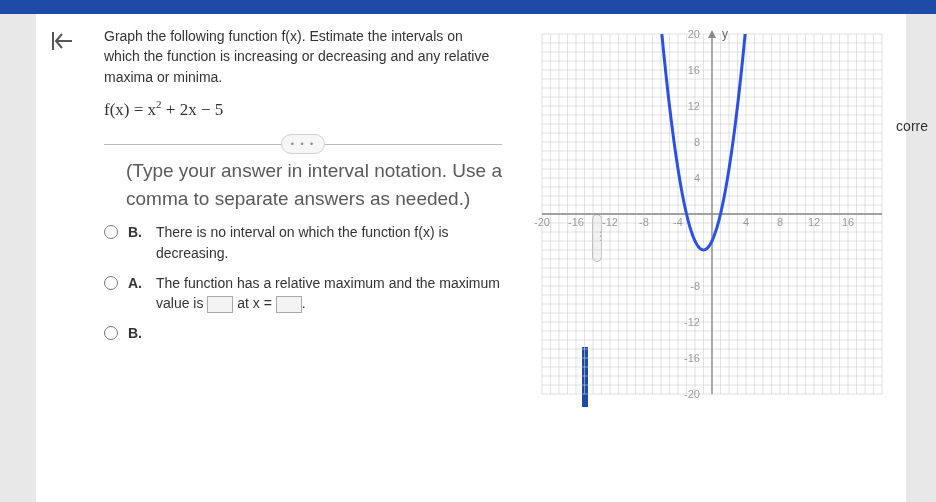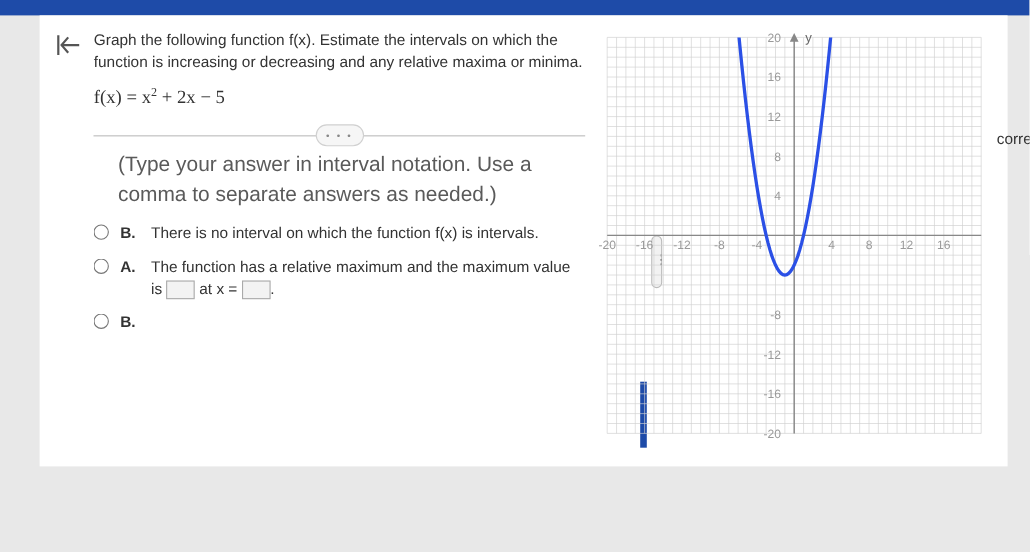--- a/index.html
+++ b/index.html
@@ -1,18 +1,18 @@
 <!DOCTYPE html>
 <html><head>
 <meta charset="utf-8">
 <style>
 *{box-sizing:border-box;margin:0;padding:0}
 body{font-family:Arial,Helvetica,sans-serif;font-size:14px;color:#333;background:#e8e8e8;width:936px;height:502px;overflow:hidden}
 .top-bar{background:#1e4ba8;height:14px}
-.page{background:#fff;margin:0 20px 0 36px;padding:10px 14px 10px 14px;display:flex;gap:10px;height:410px;position:relative}
+.page{background:#fff;margin:0 30px 0 36px;padding:10px 14px 10px 14px;display:flex;gap:30px;height:488px;position:relative}
 .nav-col{width:26px;padding-top:6px}
 .nav-col svg{stroke:#555;stroke-width:2;fill:none}
 .left{width:460px;padding-top:2px;line-height:1.45}
 .right{flex:1;position:relative}
 .eq{font-family:'Times New Roman',serif;font-size:17px;margin:10px 0 2px}
 .eq sup{font-size:11px}
 .divider{border:none;border-top:1px solid #bbb;margin:22px 0 8px;position:relative}
 .more-btn{position:absolute;left:50%;top:-10px;transform:translateX(-50%);width:44px;height:20px;border:1px solid #d0d0d0;border-radius:10px;background:#f6f6f6;cursor:pointer}
 .more-btn::before{content:"• • •";font-size:9px;letter-spacing:2px;color:#888;position:relative;top:-2px}
 .hint{color:#5a5a5a;font-size:19px;margin:12px 0 10px 22px}
@@ -51,21 +51,21 @@
     <div style="position:relative">
       <hr class="divider">
       <button class="more-btn"></button>
     </div>
 
     <div class="hint">(Type your answer in interval notation. Use a comma to separate answers as needed.)</div>
 
     <div class="opt">
       <input type="radio" style="">
       <span class="lbl">B.</span>
-      <span class="txt">There is no interval on which the function f(x) is intervals.</span>
+      <span class="txt">There is no interval on which the function f(x) is decreasing.</span>
     </div>
 
 
     <div class="opt">
       <input type="radio" style="">
       <span class="lbl">A.</span>
       <span class="txt">
         <span>The function has a relative maximum and the maximum value is </span><span class="fill"></span><span> at x = </span><span class="fill"></span><span>.</span>
       </span>
     </div>

